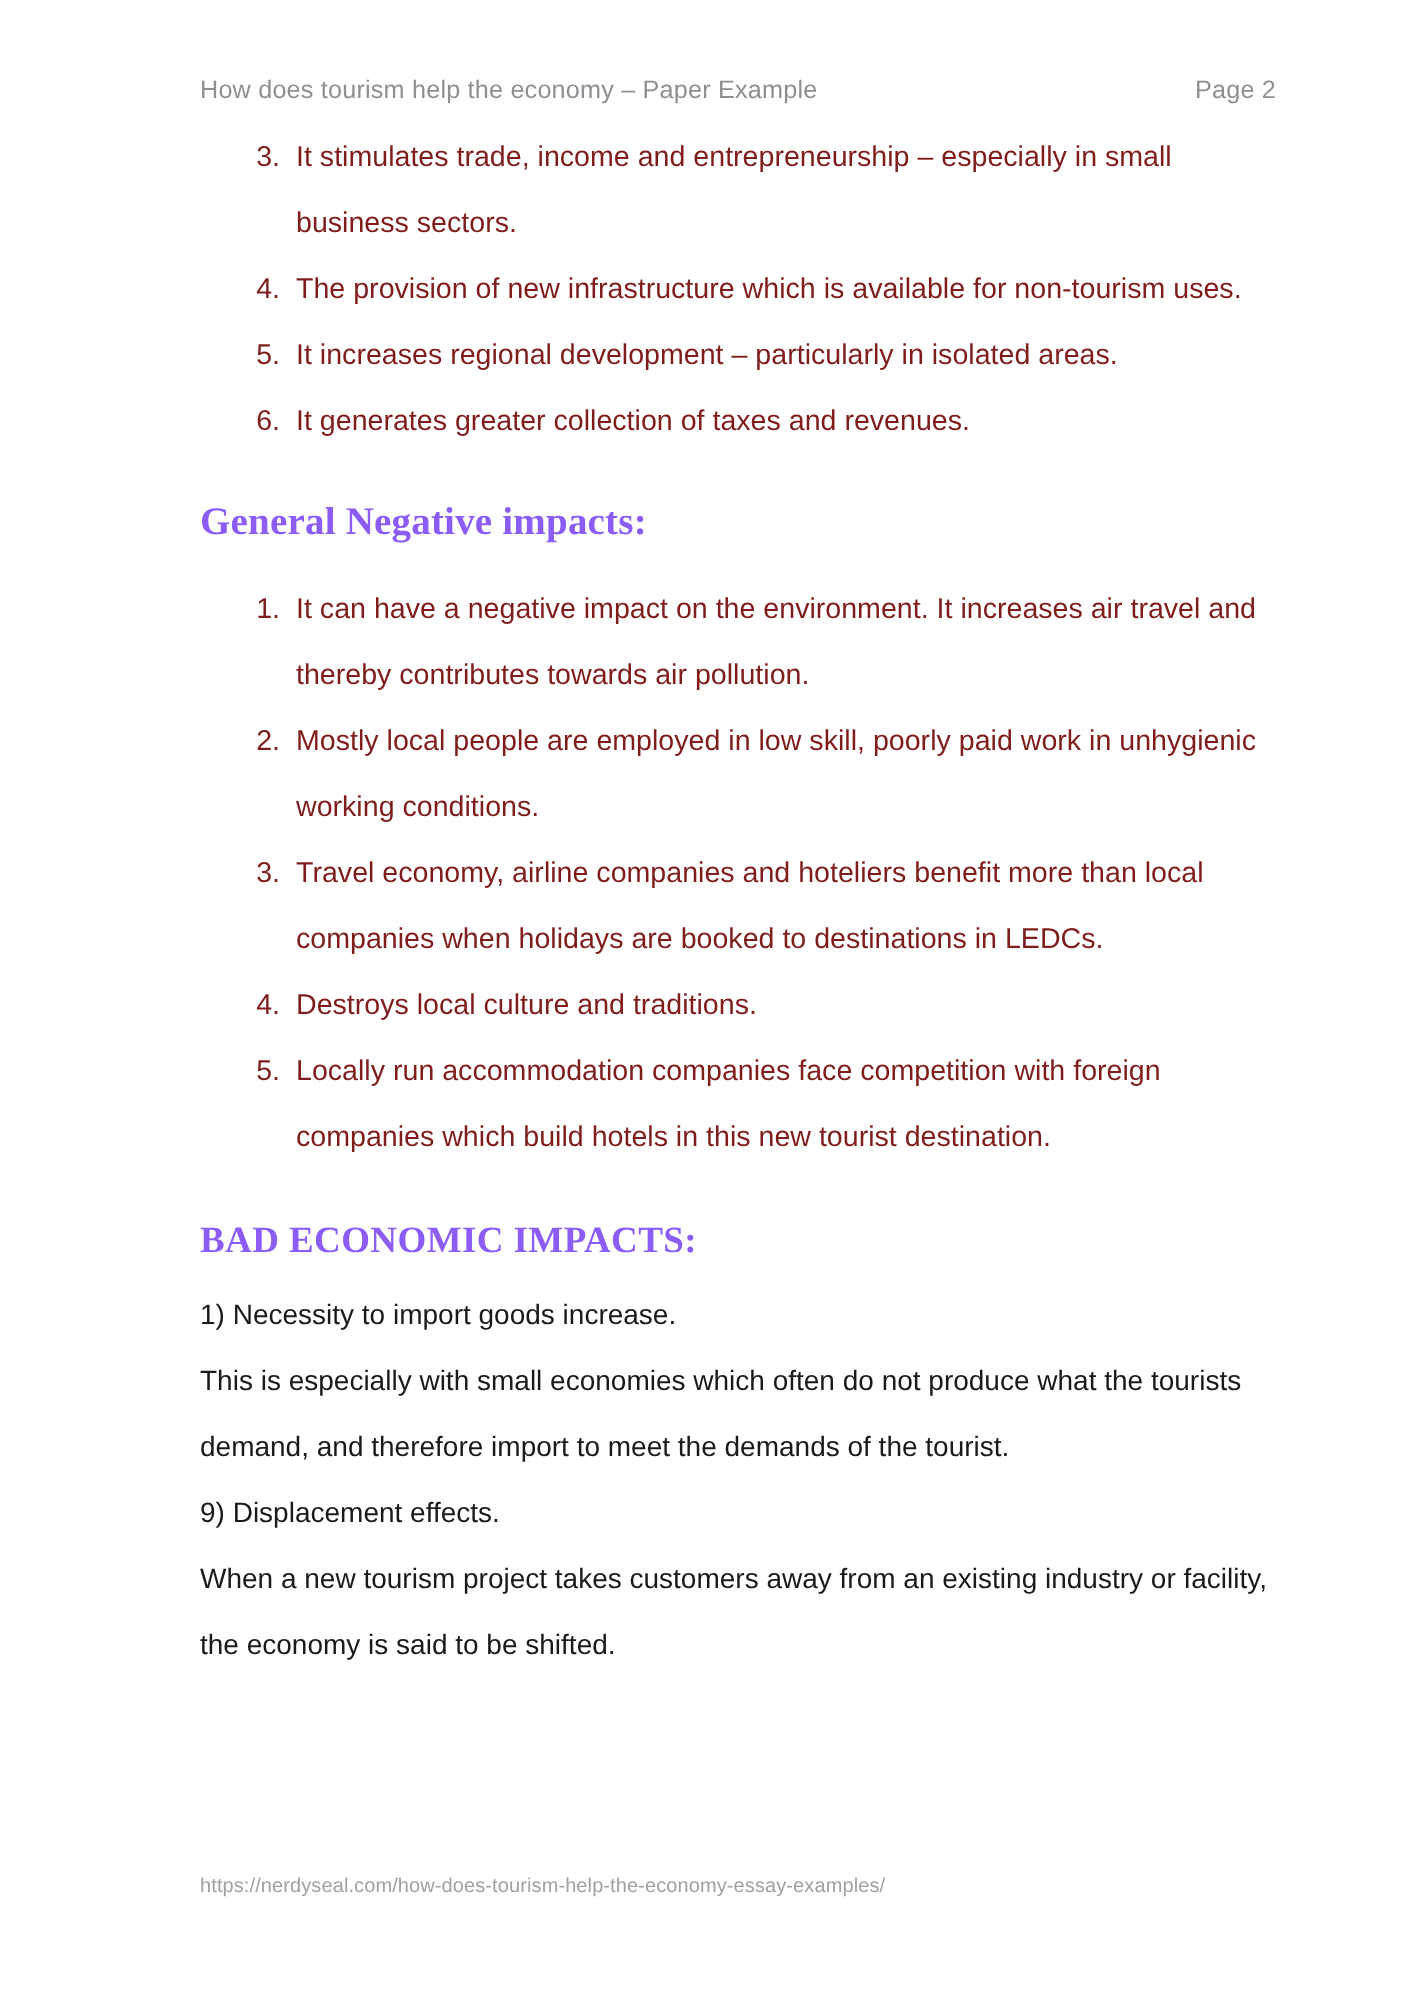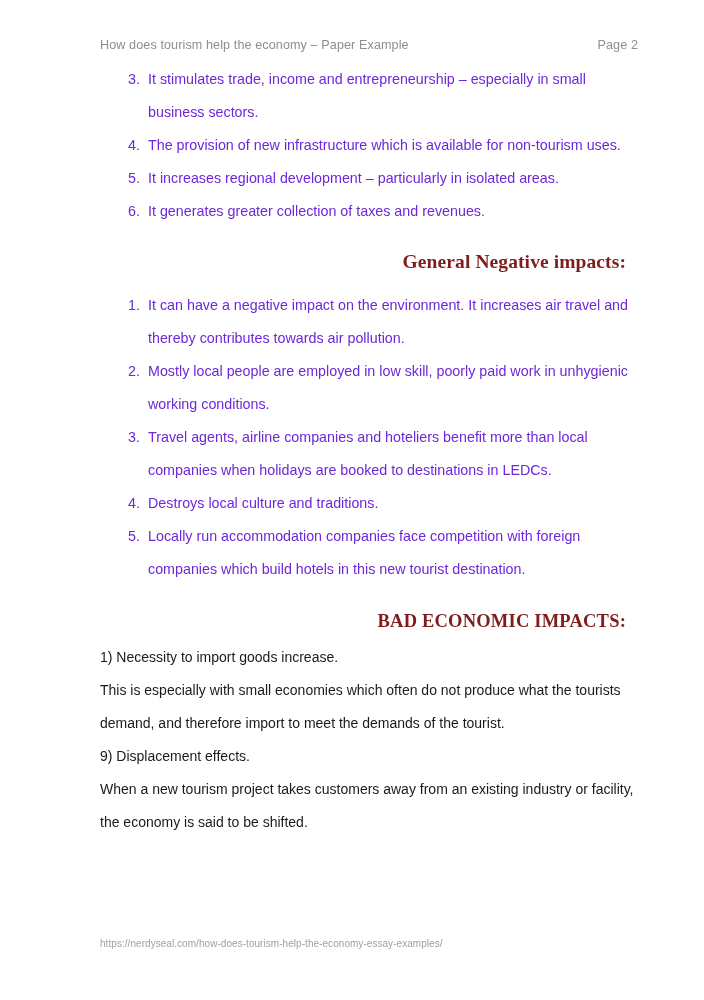--- a/index.html
+++ b/index.html
@@ -46,44 +46,43 @@
   .content {
     padding-left: 44px;
     padding-right: 10px;
     padding-top: 11px;
   }
 
   h2.section-heading {
     font-family: "Liberation Serif", serif;
     font-weight: bold;
     font-size: 19.5px;
-    color: #7f1d1d;
-    margin: 12px;
+    color: #8b5cf6;
+    margin: 0;
     padding: 0;
     letter-spacing: 0.1px;
-    text-align: right;
   }
   h2.heading-general {
     margin-top: 23px;
     margin-bottom: 12px;
   }
   h2.heading-bad {
     font-size: 18.5px;
     margin-top: 25px;
     margin-bottom: 9px;
     letter-spacing: 0.2px;
   }
 
   ol.num-list {
     list-style: decimal;
     margin: 0;
     padding: 0 0 0 44px;
     font-size: 14.3px;
     line-height: 33px;
-    color: #6d28d9;
+    color: #7f1d1d;
   }
   ol.num-list > li {
     padding-left: 4px;
     margin: 0 0 0 0;
   }
   ol.num-list > li::marker {
     font-size: 14.3px;
   }
   ol.num-list > li .li-text {
     display: block;
@@ -148,21 +147,21 @@
     <h2 class="section-heading heading-general">General Negative impacts:</h2>
 
     <ol class="num-list list-negative" id="negative-list" start="1">
         <li>
           <span class="li-text">It can have a negative impact on the environment. It increases air travel and thereby contributes towards air pollution.</span>
         </li>
         <li>
           <span class="li-text">Mostly local people are employed in low skill, poorly paid work in unhygienic working conditions.</span>
         </li>
         <li>
-          <span class="li-text">Travel agents, airline companies and hoteliers benefit more than local companies when holidays are booked to destinations in LEDCs.</span>
+          <span class="li-text">Travel economy, airline companies and hoteliers benefit more than local companies when holidays are booked to destinations in LEDCs.</span>
         </li>
         <li>
           <span class="li-text">Destroys local culture and traditions.</span>
         </li>
         <li>
           <span class="li-text">Locally run accommodation companies face competition with foreign companies which build hotels in this new tourist destination.</span>
         </li>
       </ol>
 
     <h2 class="section-heading heading-bad">BAD ECONOMIC IMPACTS:</h2>

